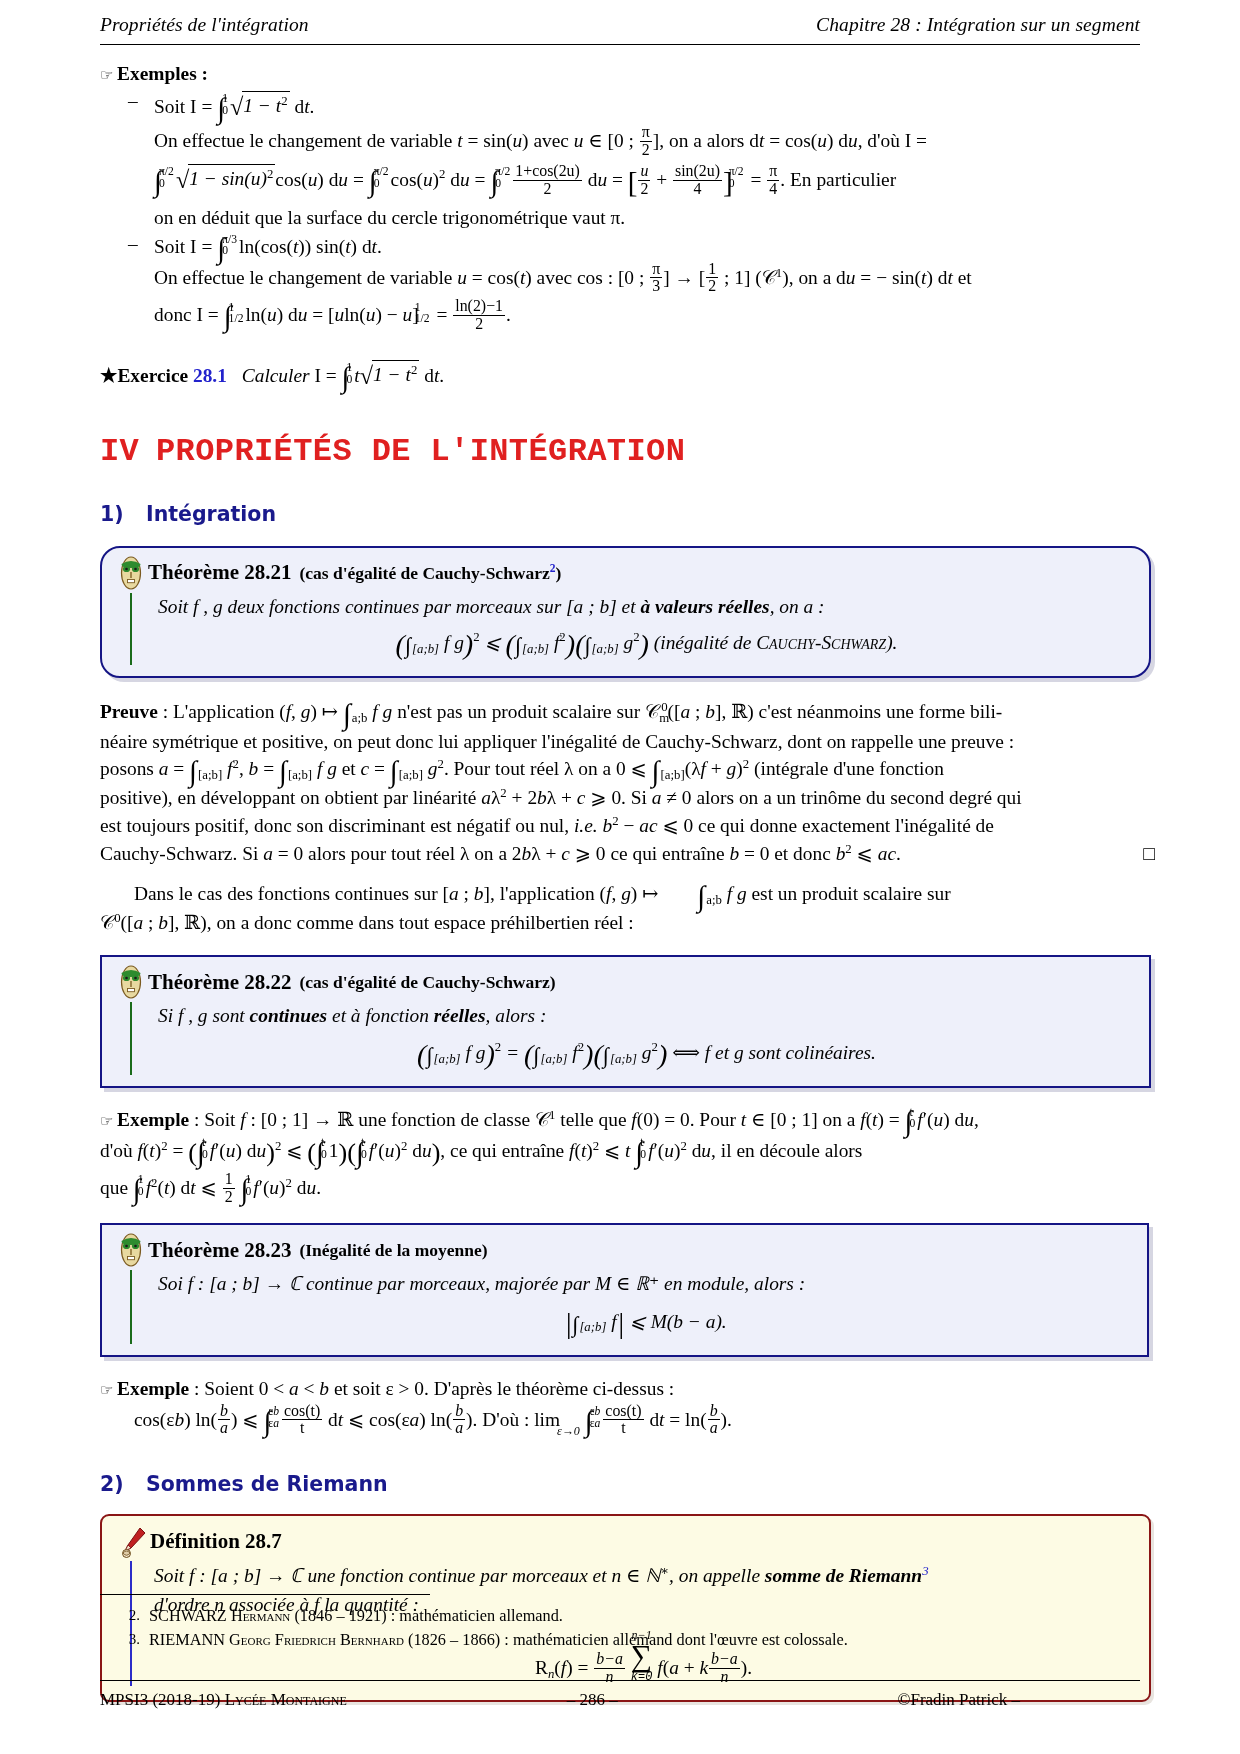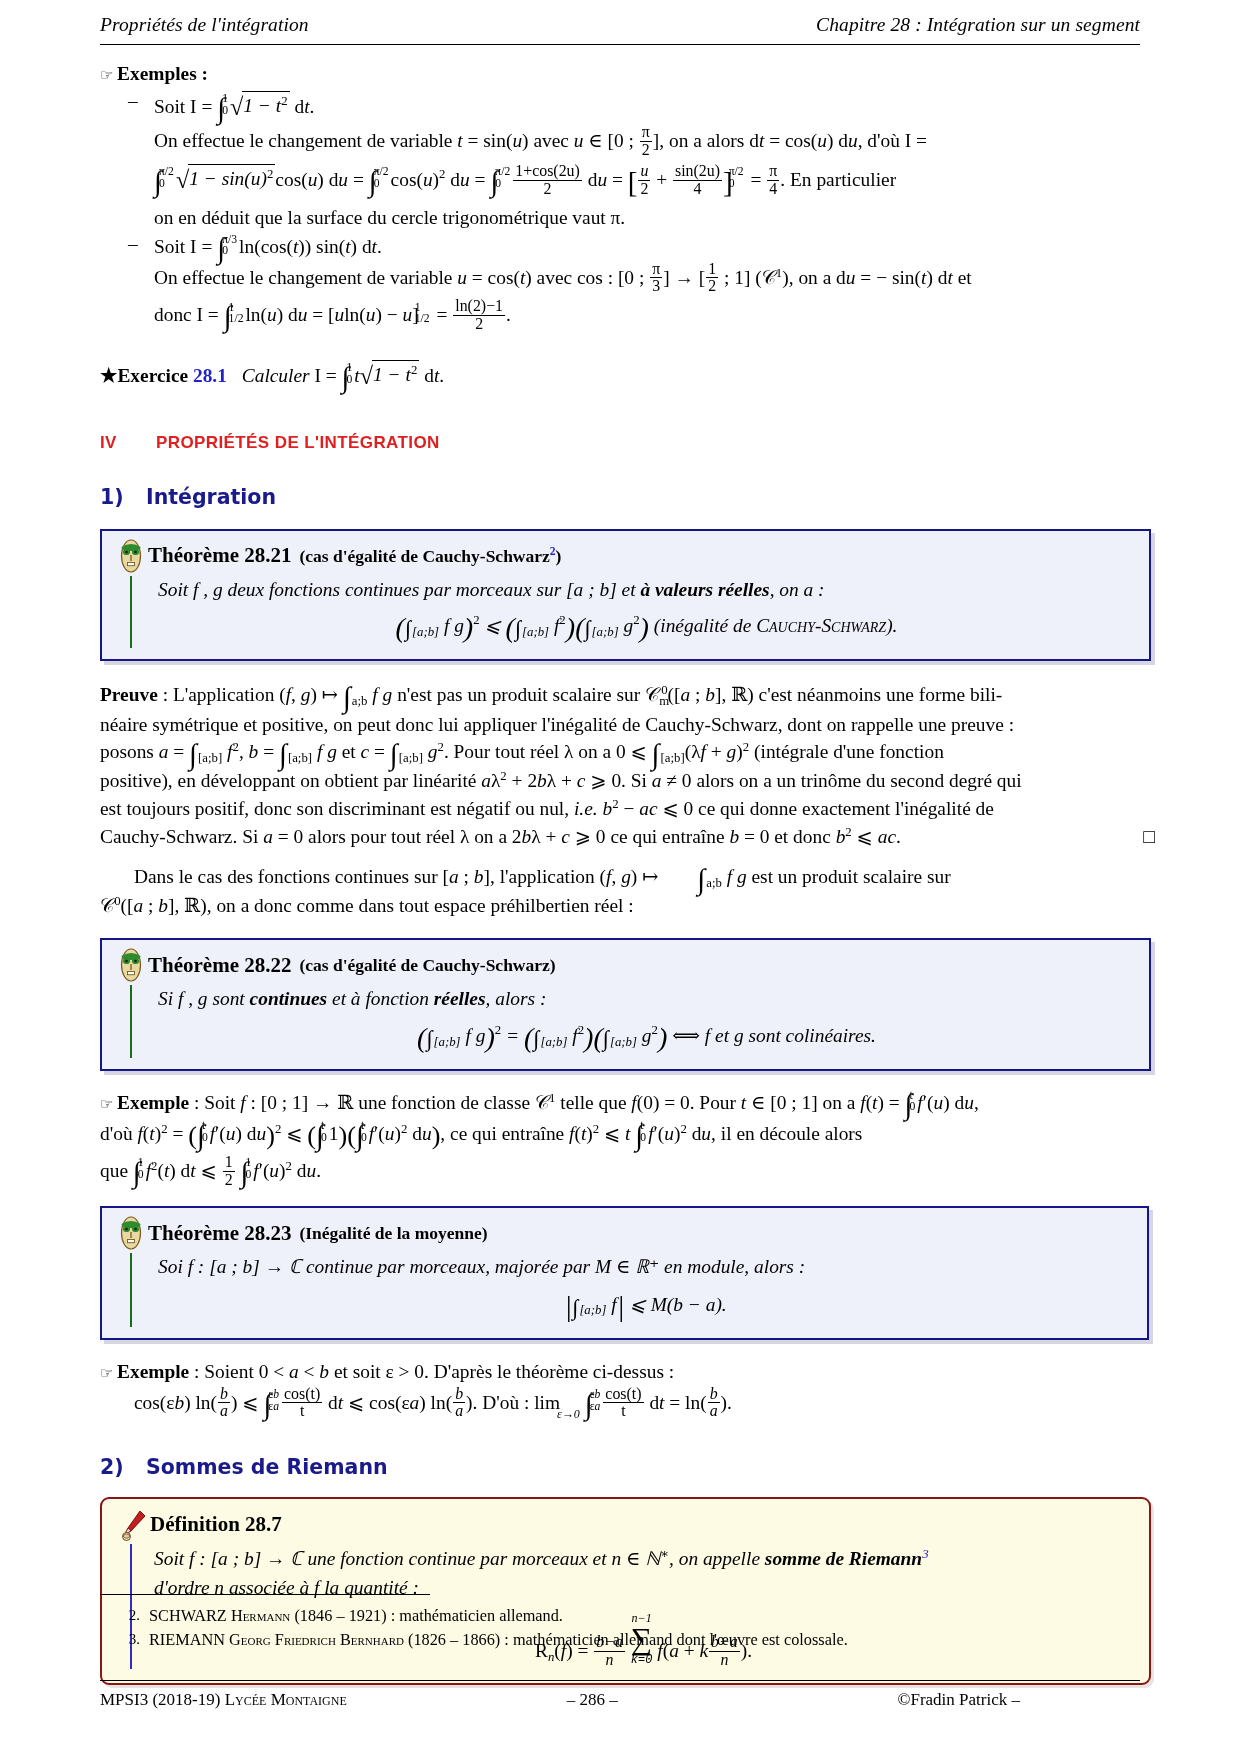--- a/index.html
+++ b/index.html
@@ -131,23 +131,23 @@
   .dashitem .dash {
     width: 26px;
     flex: 0 0 26px;
     text-align: left;
     font-size: 19.4px;
   }
   .dashitem .dbody { flex: 1 1 auto; }
 
   
   h2.section {
-    font-family: Liberation Sans, sans-serif;
+    font-family: Liberation Mono, monospace;
     color: #e02020;
-    font-size: 17px;
+    font-size: 32px;
     font-weight: bold;
     margin: 0;
     letter-spacing: 0.4px;
   }
   h2.section .numbox { display: inline-block; width: 56px; }
   h3.subsection {
     font-family: "DejaVu Sans", "Liberation Sans", sans-serif;
     color: #1a1a8c;
     font-size: 20.5px;
     font-weight: bold;
@@ -311,21 +311,21 @@
     </div>
 
     <h2 class="section" style="margin-top:40px">
       <span class="numbox">IV</span><span>PROPRIÉTÉS DE L'INTÉGRATION</span>
     </h2>
 
     <h3 class="subsection" style="margin-top:32px">
       <span class="numbox">1)</span><span>Intégration</span>
     </h3>
 
-    <div class="thmbox" style="margin-top:20px; margin-right:4px;">
+    <div class="thmbox" style="margin-top:20px; margin-right:4px;border-radius:20px;">
       <div class="thm-title">
         <svg class="mask-icon" viewBox="0 0 30 34">
           <ellipse cx="15" cy="17" rx="9.5" ry="16" fill="#e8d9a0" stroke="#7a5a20" stroke-width="1.2"></ellipse>
           <path d="M5.5 8 Q15 2 24.5 8 Q25 12 15 12 Q5 12 5.5 8Z" fill="#2e8b2e"></path>
           <ellipse cx="10.5" cy="13" rx="3.6" ry="3.1" fill="#2e8b2e"></ellipse>
           <ellipse cx="19.5" cy="13" rx="3.6" ry="3.1" fill="#2e8b2e"></ellipse>
           <circle cx="10.5" cy="13" r="1.3" fill="#1a1a1a"></circle>
           <circle cx="19.5" cy="13" r="1.3" fill="#1a1a1a"></circle>
           <path d="M15 16 L15 22" stroke="#7a5a20" stroke-width="1.3"></path>
           <rect x="11.5" y="23.5" width="7" height="3.2" fill="#ffffff" stroke="#7a5a20" stroke-width="0.9"></rect>

